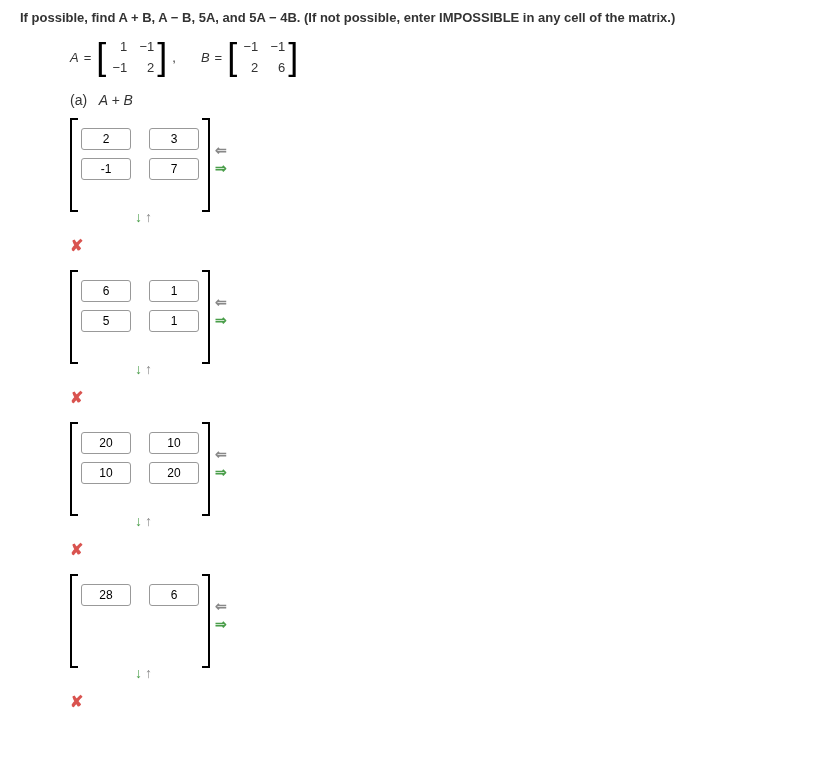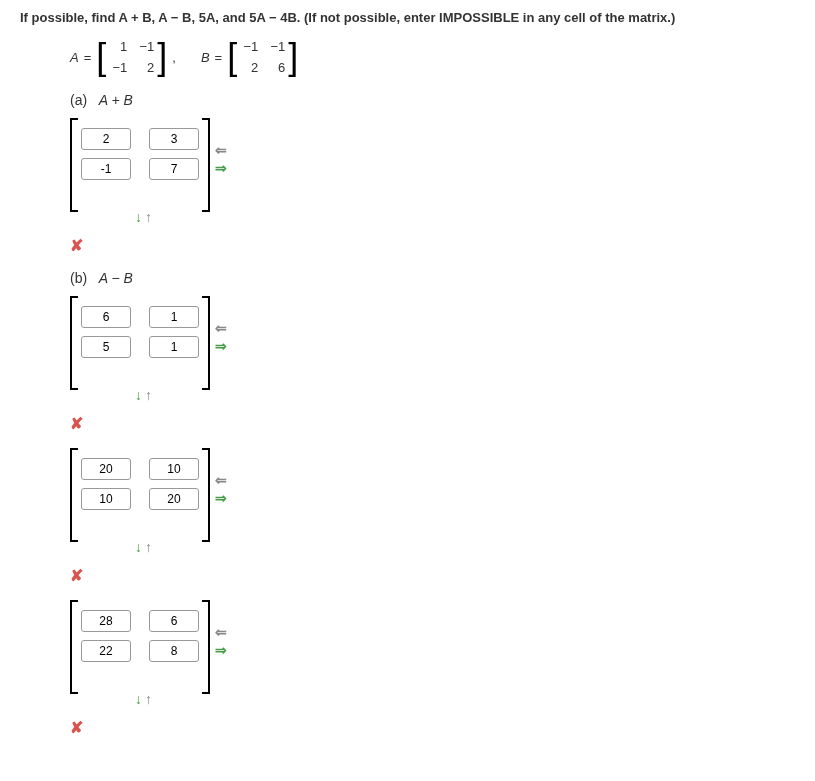--- a/index.html
+++ b/index.html
@@ -196,24 +196,20 @@
     </div>
   </div>
   <div class="arrows-bottom">
     <span class="arrow arrow-green">↓</span>
     <span class="arrow arrow-gray">↑</span>
   </div>
   <div class="incorrect-mark">✘</div>
 </div>
 
 <div class="part">
-  <div class="part-label">
-    <span>(b)</span>&nbsp;&nbsp;
-    <span class="var-label">A − B</span>
-  </div>
   <div class="input-matrix">
     <div class="im-bracket-left"></div>
     <div class="im-content">
       <div class="im-row">
         <input class="im-cell" value="6" style="">
         <input class="im-cell" value="1" style="">
       </div>
       <div class="im-row">
         <input class="im-cell" value="5" style="">
         <input class="im-cell" value="1" style="">
@@ -259,24 +255,20 @@
 </div>
 
 <div class="part">
   <div class="input-matrix">
     <div class="im-bracket-left"></div>
     <div class="im-content">
       <div class="im-row">
         <input class="im-cell" value="28" style="">
         <input class="im-cell" value="6" style="">
       </div>
-      <div class="im-row">
-        <input class="im-cell" value="22" style="">
-        <input class="im-cell" value="8" style="">
-      </div>
     </div>
     <div class="im-bracket-right"></div>
     <div class="arrows-right">
       <span class="arrow arrow-gray">⇐</span>
       <span class="arrow arrow-green">⇒</span>
     </div>
   </div>
   <div class="arrows-bottom">
     <span class="arrow arrow-green">↓</span>
     <span class="arrow arrow-gray">↑</span>

